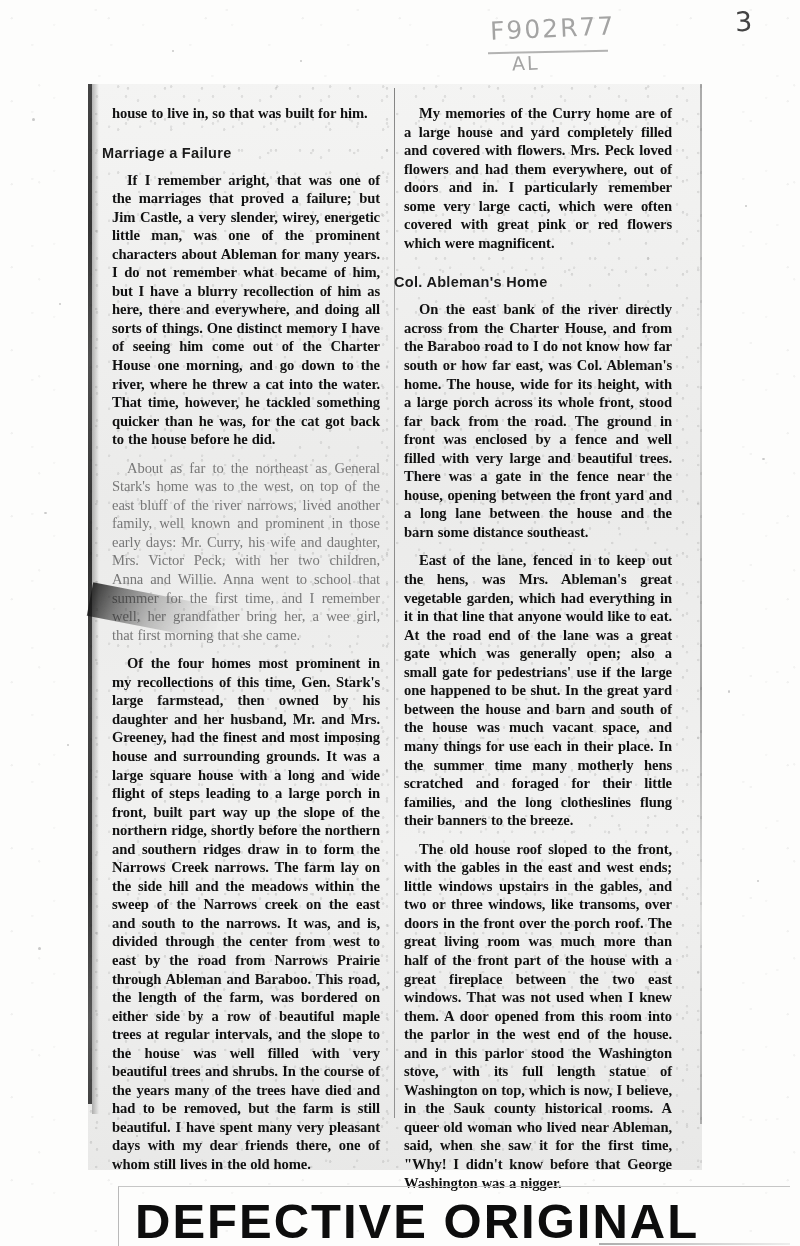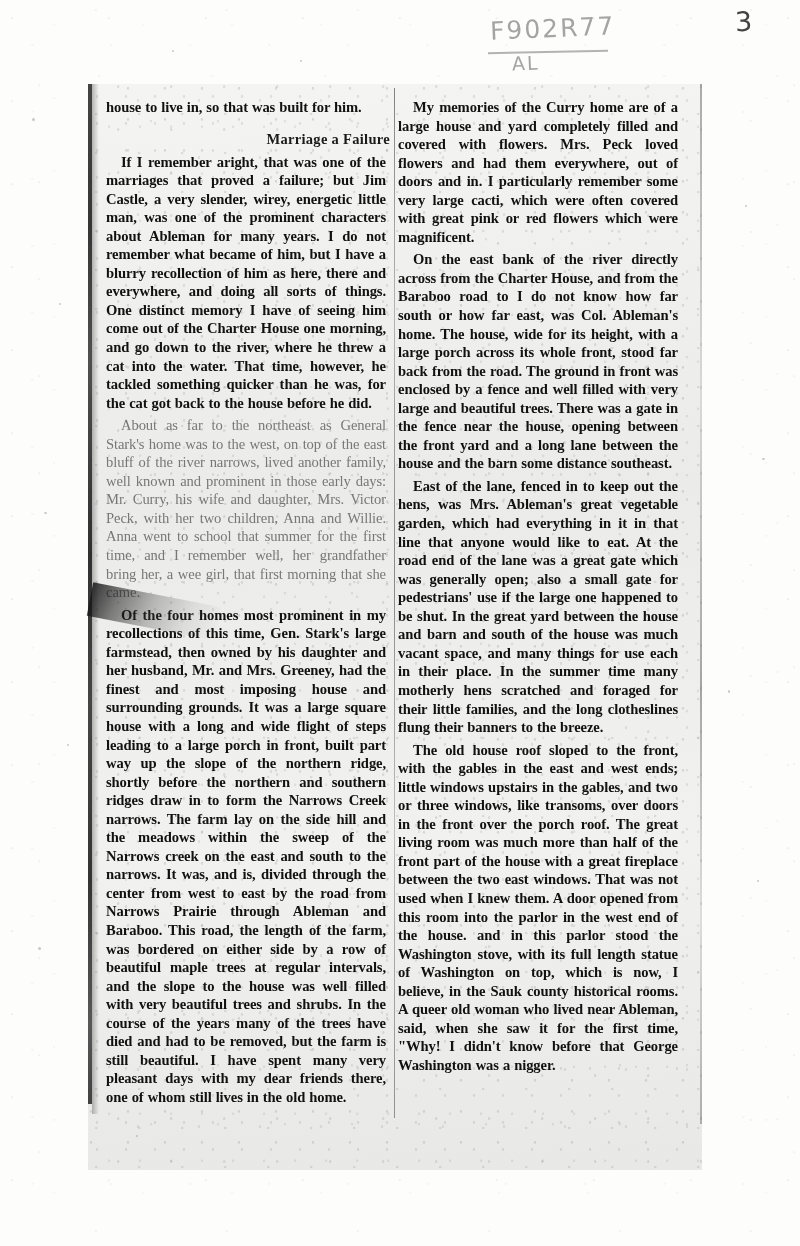--- a/index.html
+++ b/index.html
@@ -166,30 +166,30 @@
   .column {
     position: absolute;
     top: 10px;
     width: 288px;
     box-sizing: border-box;
   }
   #column-left  { left: 14px; }
   #column-right { left: 306px; }
 
   .col-heading {
-    text-align: right;
-    font-family: Liberation Serif, serif;
+    text-align: left;
+    font-family: Liberation Sans, sans-serif;
     font-weight: bold;
     font-size: 14.5px;
     color: #1b1b1b;
     letter-spacing: .3px;
-    margin: 14px 0 5px 0;
+    margin: 22px 0 5px 0;
   }
   p.para {
-    margin: 4px;
+    margin: 10px;
     text-indent: 15px;
     text-align: justify;
     text-align-last: left;
     font-size: 14.6px;
     line-height: 18.55px;
     color: #111111;
     font-weight: 700;
     font-family: "Liberation Serif", serif;
     letter-spacing: -.1px;
     word-spacing: .5px;
@@ -273,29 +273,34 @@
       <p class="para">If I remember aright, that was one of the marriages that proved a failure; but Jim Castle, a very slender, wirey, energetic little man, was one of the prominent characters about Ableman for many years. I do not remember what became of him, but I have a blurry recollection of him as here, there and everywhere, and doing all sorts of things. One distinct memory I have of seeing him come out of the Charter House one morning, and go down to the river, where he threw a cat into the water. That time, however, he tackled something quicker than he was, for the cat got back to the house before he did.</p>
 
       <p class="para faded">About as far to the northeast as General Stark's home was to the west, on top of the east bluff of the river narrows, lived another family, well known and prominent in those early days: Mr. Curry, his wife and daughter, Mrs. Victor Peck, with her two children, Anna and Willie. Anna went to school that summer for the first time, and I remember well, her grandfather bring her, a wee girl, that first morning that she came.</p>
 
       <p class="para">Of the four homes most prominent in my recollections of this time, Gen. Stark's large farmstead, then owned by his daughter and her husband, Mr. and Mrs. Greeney, had the finest and most imposing house and surrounding grounds. It was a large square house with a long and wide flight of steps leading to a large porch in front, built part way up the slope of the northern ridge, shortly before the northern and southern ridges draw in to form the Narrows Creek narrows. The farm lay on the side hill and the meadows within the sweep of the Narrows creek on the east and south to the narrows. It was, and is, divided through the center from west to east by the road from Narrows Prairie through Ableman and Baraboo. This road, the length of the farm, was bordered on either side by a row of beautiful maple trees at regular intervals, and the slope to the house was well filled with very beautiful trees and shrubs. In the course of the years many of the trees have died and had to be removed, but the farm is still beautiful. I have spent many very pleasant days with my dear friends there, one of whom still lives in the old home.</p>
     </div>
 
     <div class="column" id="column-right">
       <p class="para">My memories of the Curry home are of a large house and yard completely filled and covered with flowers. Mrs. Peck loved flowers and had them everywhere, out of doors and in. I particularly remember some very large cacti, which were often covered with great pink or red flowers which were magnificent.</p>
 
+      <div class="col-heading">Col. Ableman's Home</div>
 
       <p class="para">On the east bank of the river directly across from the Charter House, and from the Baraboo road to I do not know how far south or how far east, was Col. Ableman's home. The house, wide for its height, with a large porch across its whole front, stood far back from the road. The ground in front was enclosed by a fence and well filled with very large and beautiful trees. There was a gate in the fence near the house, opening between the front yard and a long lane between the house and the barn some distance southeast.</p>
       <p class="para">East of the lane, fenced in to keep out the hens, was Mrs. Ableman's great vegetable garden, which had everything in it in that line that anyone would like to eat. At the road end of the lane was a great gate which was generally open; also a small gate for pedestrians' use if the large one happened to be shut. In the great yard between the house and barn and south of the house was much vacant space, and many things for use each in their place. In the summer time many motherly hens scratched and foraged for their little families, and the long clotheslines flung their banners to the breeze.</p>
       <p class="para">The old house roof sloped to the front, with the gables in the east and west ends; little windows upstairs in the gables, and two or three windows, like transoms, over doors in the front over the porch roof. The great living room was much more than half of the front part of the house with a great fireplace between the two east windows. That was not used when I knew them. A door opened from this room into the parlor in the west end of the house. and in this parlor stood the Washington stove, with its full length statue of Washington on top, which is now, I believe, in the Sauk county historical rooms. A queer old woman who lived near Ableman, said, when she saw it for the first time, "Why! I didn't know before that George Washington was a nigger.</p>
     </div>
 
     <div id="smudge"></div>
   </div>
 
+  <div id="stamp-box">
+    <div id="stamp-text">DEFECTIVE ORIGINAL</div>
+    <div id="stamp-underline"></div>
+  </div>
 
   <div class="fleck" style="left:32px;  top:118px;  width:3px; height:3px;"></div>
   <div class="fleck" style="left:59px;  top:303px;  width:2px; height:2px;"></div>
   <div class="fleck" style="left:44px;  top:512px;  width:3px; height:2px;"></div>
   <div class="fleck" style="left:67px;  top:744px;  width:2px; height:2px;"></div>
   <div class="fleck" style="left:38px;  top:947px;  width:3px; height:3px;"></div>
   <div class="fleck" style="left:745px; top:205px;  width:2px; height:2px;"></div>
   <div class="fleck" style="left:762px; top:458px;  width:3px; height:2px;"></div>
   <div class="fleck" style="left:728px; top:690px;  width:2px; height:3px;"></div>
   <div class="fleck" style="left:757px; top:880px;  width:2px; height:2px;"></div>

